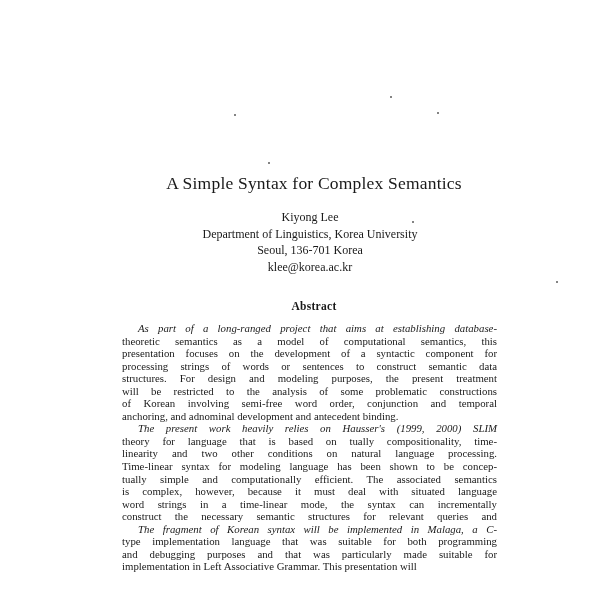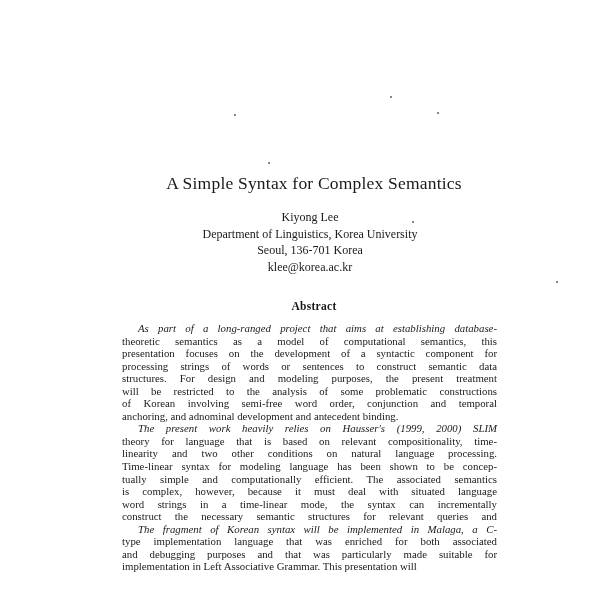--- a/index.html
+++ b/index.html
@@ -102,29 +102,29 @@
     <div class="abs-body" id="abs-body">
         <div class="abs-line para-start">As part of a long-ranged project that aims at establishing database-</div>
         <div class="abs-line">theoretic semantics as a model of computational semantics, this</div>
         <div class="abs-line">presentation focuses on the development of a syntactic component for</div>
         <div class="abs-line">processing strings of words or sentences to construct semantic data</div>
         <div class="abs-line">structures. For design and modeling purposes, the present treatment</div>
         <div class="abs-line">will be restricted to the analysis of some problematic constructions</div>
         <div class="abs-line">of Korean involving semi-free word order, conjunction and temporal</div>
         <div class="abs-line para-end">anchoring, and adnominal development and antecedent binding.</div>
         <div class="abs-line para-start">The present work heavily relies on Hausser's (1999, 2000) SLIM</div>
-        <div class="abs-line">theory for language that is based on relevant compositionality, time-</div>
+        <div class="abs-line">theory for language that is based on tually compositionality, time-</div>
         <div class="abs-line">linearity and two other conditions on natural language processing.</div>
         <div class="abs-line">Time-linear syntax for modeling language has been shown to be concep-</div>
         <div class="abs-line">tually simple and computationally efficient. The associated semantics</div>
         <div class="abs-line">is complex, however, because it must deal with situated language</div>
         <div class="abs-line">word strings in a time-linear mode, the syntax can incrementally</div>
         <div class="abs-line">construct the necessary semantic structures for relevant queries and</div>
         <div class="abs-line para-start">The fragment of Korean syntax will be implemented in Malaga, a C-</div>
-        <div class="abs-line">type implementation language that was enriched for both associated</div>
+        <div class="abs-line">type implementation language that was suitable for both programming</div>
         <div class="abs-line">and debugging purposes and that was particularly made suitable for</div>
         <div class="abs-line para-end">implementation in Left Associative Grammar. This presentation will</div>
       </div>
 
     <div id="specks">
         <div class="speck" style="left: 390px; top: 96px;"></div>
         <div class="speck" style="left: 234px; top: 114px;"></div>
         <div class="speck" style="left: 437px; top: 112px;"></div>
         <div class="speck" style="left: 268px; top: 162px;"></div>
         <div class="speck" style="left: 412px; top: 221px;"></div>

